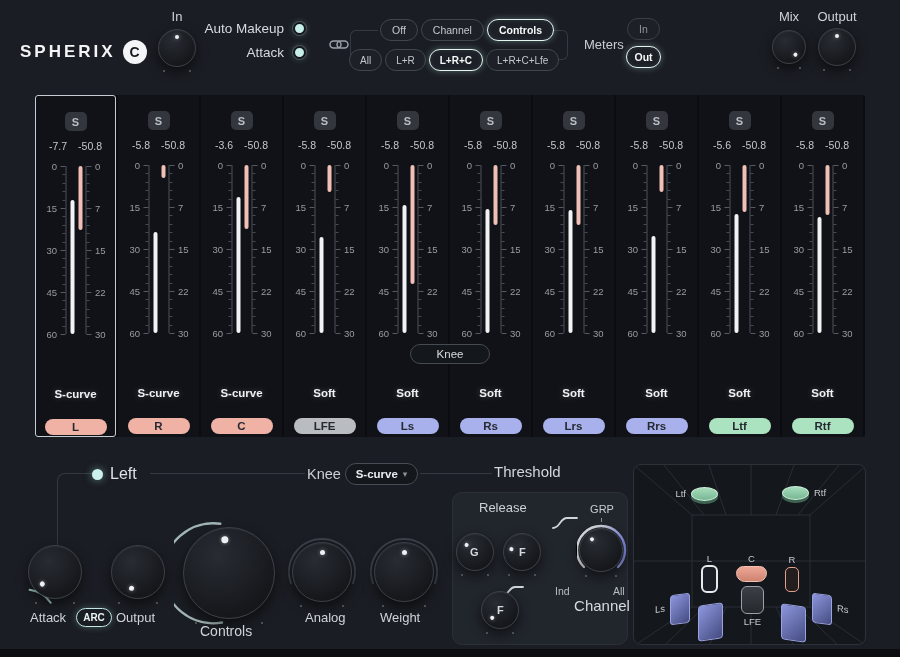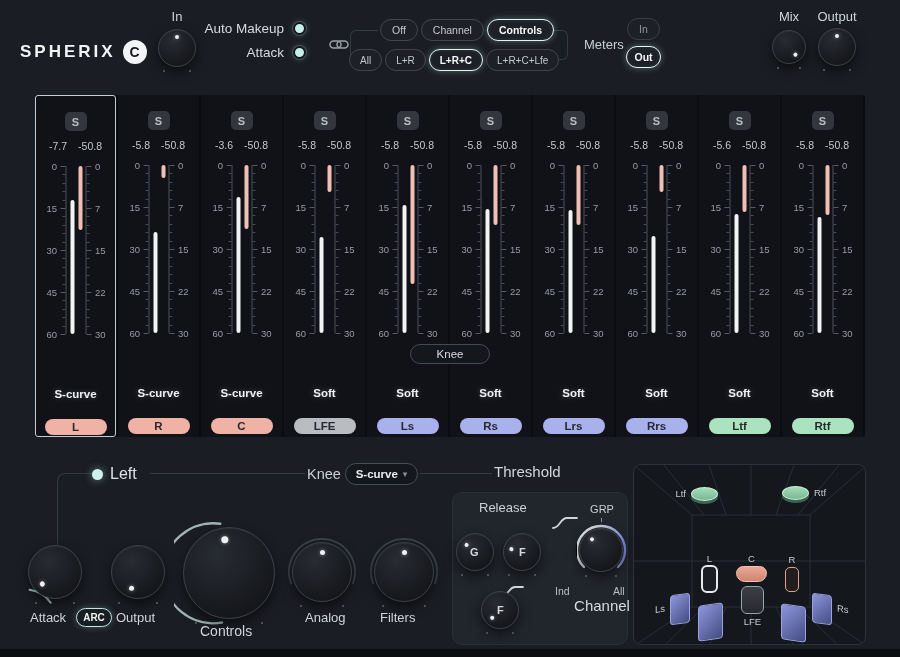--- a/index.html
+++ b/index.html
@@ -1010,21 +1010,21 @@
     <div class="ind" style="--a:0deg"></div>
   </div>
   <div class="ctl-label" style="left:305px;top:610px;">Analog</div>
 
   <svg class="arc-svg" style="left:367px;top:535px;" width="74" height="74">
     <path d="M6,48.3 A33,33 0 1 1 68,48.3" fill="none" stroke="#3c434b" stroke-width="2" stroke-linecap="round"></path>
   </svg>
   <div class="knob" style="left:374px;top:542px;width:60px;height:60px;">
     <div class="ind" style="--a:0deg"></div>
   </div>
-  <div class="ctl-label" style="left:380px;top:610px;">Filters</div>
+  <div class="ctl-label" style="left:380px;top:610px;">Weight</div>
 
   <div class="abs sc-panel">
     <div class="flabel">Release</div>
     <svg style="position:absolute;left:98px;top:22px;" width="28" height="16">
       <path d="M2 13 C9 13 9 3 16 3 L26 3" fill="none" stroke="#cfd4da" stroke-width="1.8" stroke-linecap="round"></path>
     </svg>
     <div class="knob knob-sm" style="left:3px;top:40px;width:38px;height:38px;">
       <div class="ind" style="--a:-50deg"></div>
     </div>
     <div class="sc-knob-lbl" style="left:17px;top:53px;">G</div>

